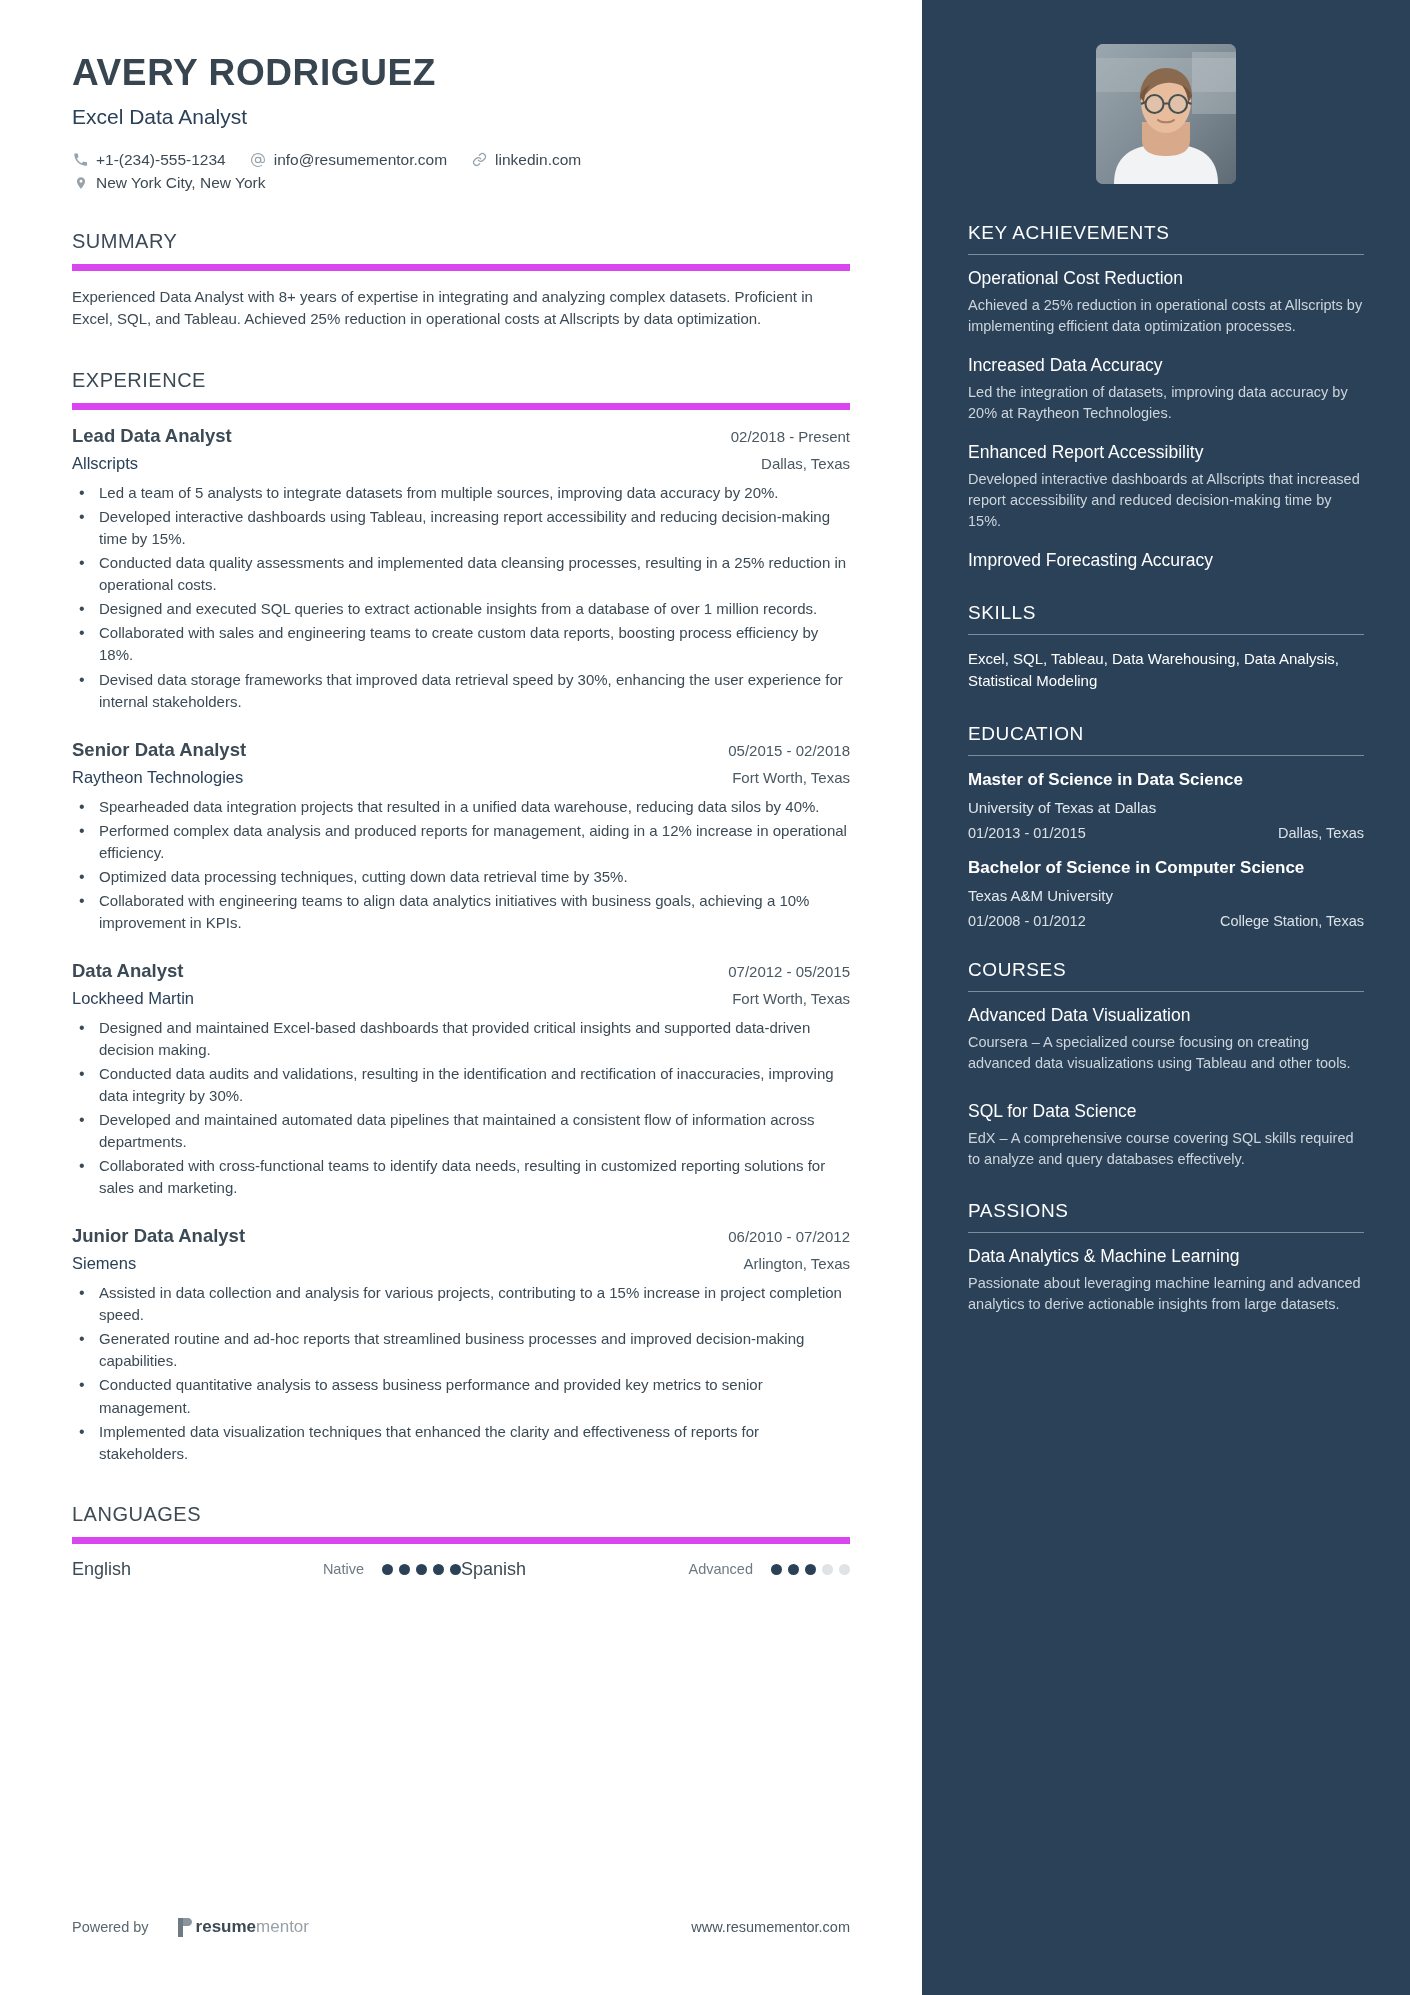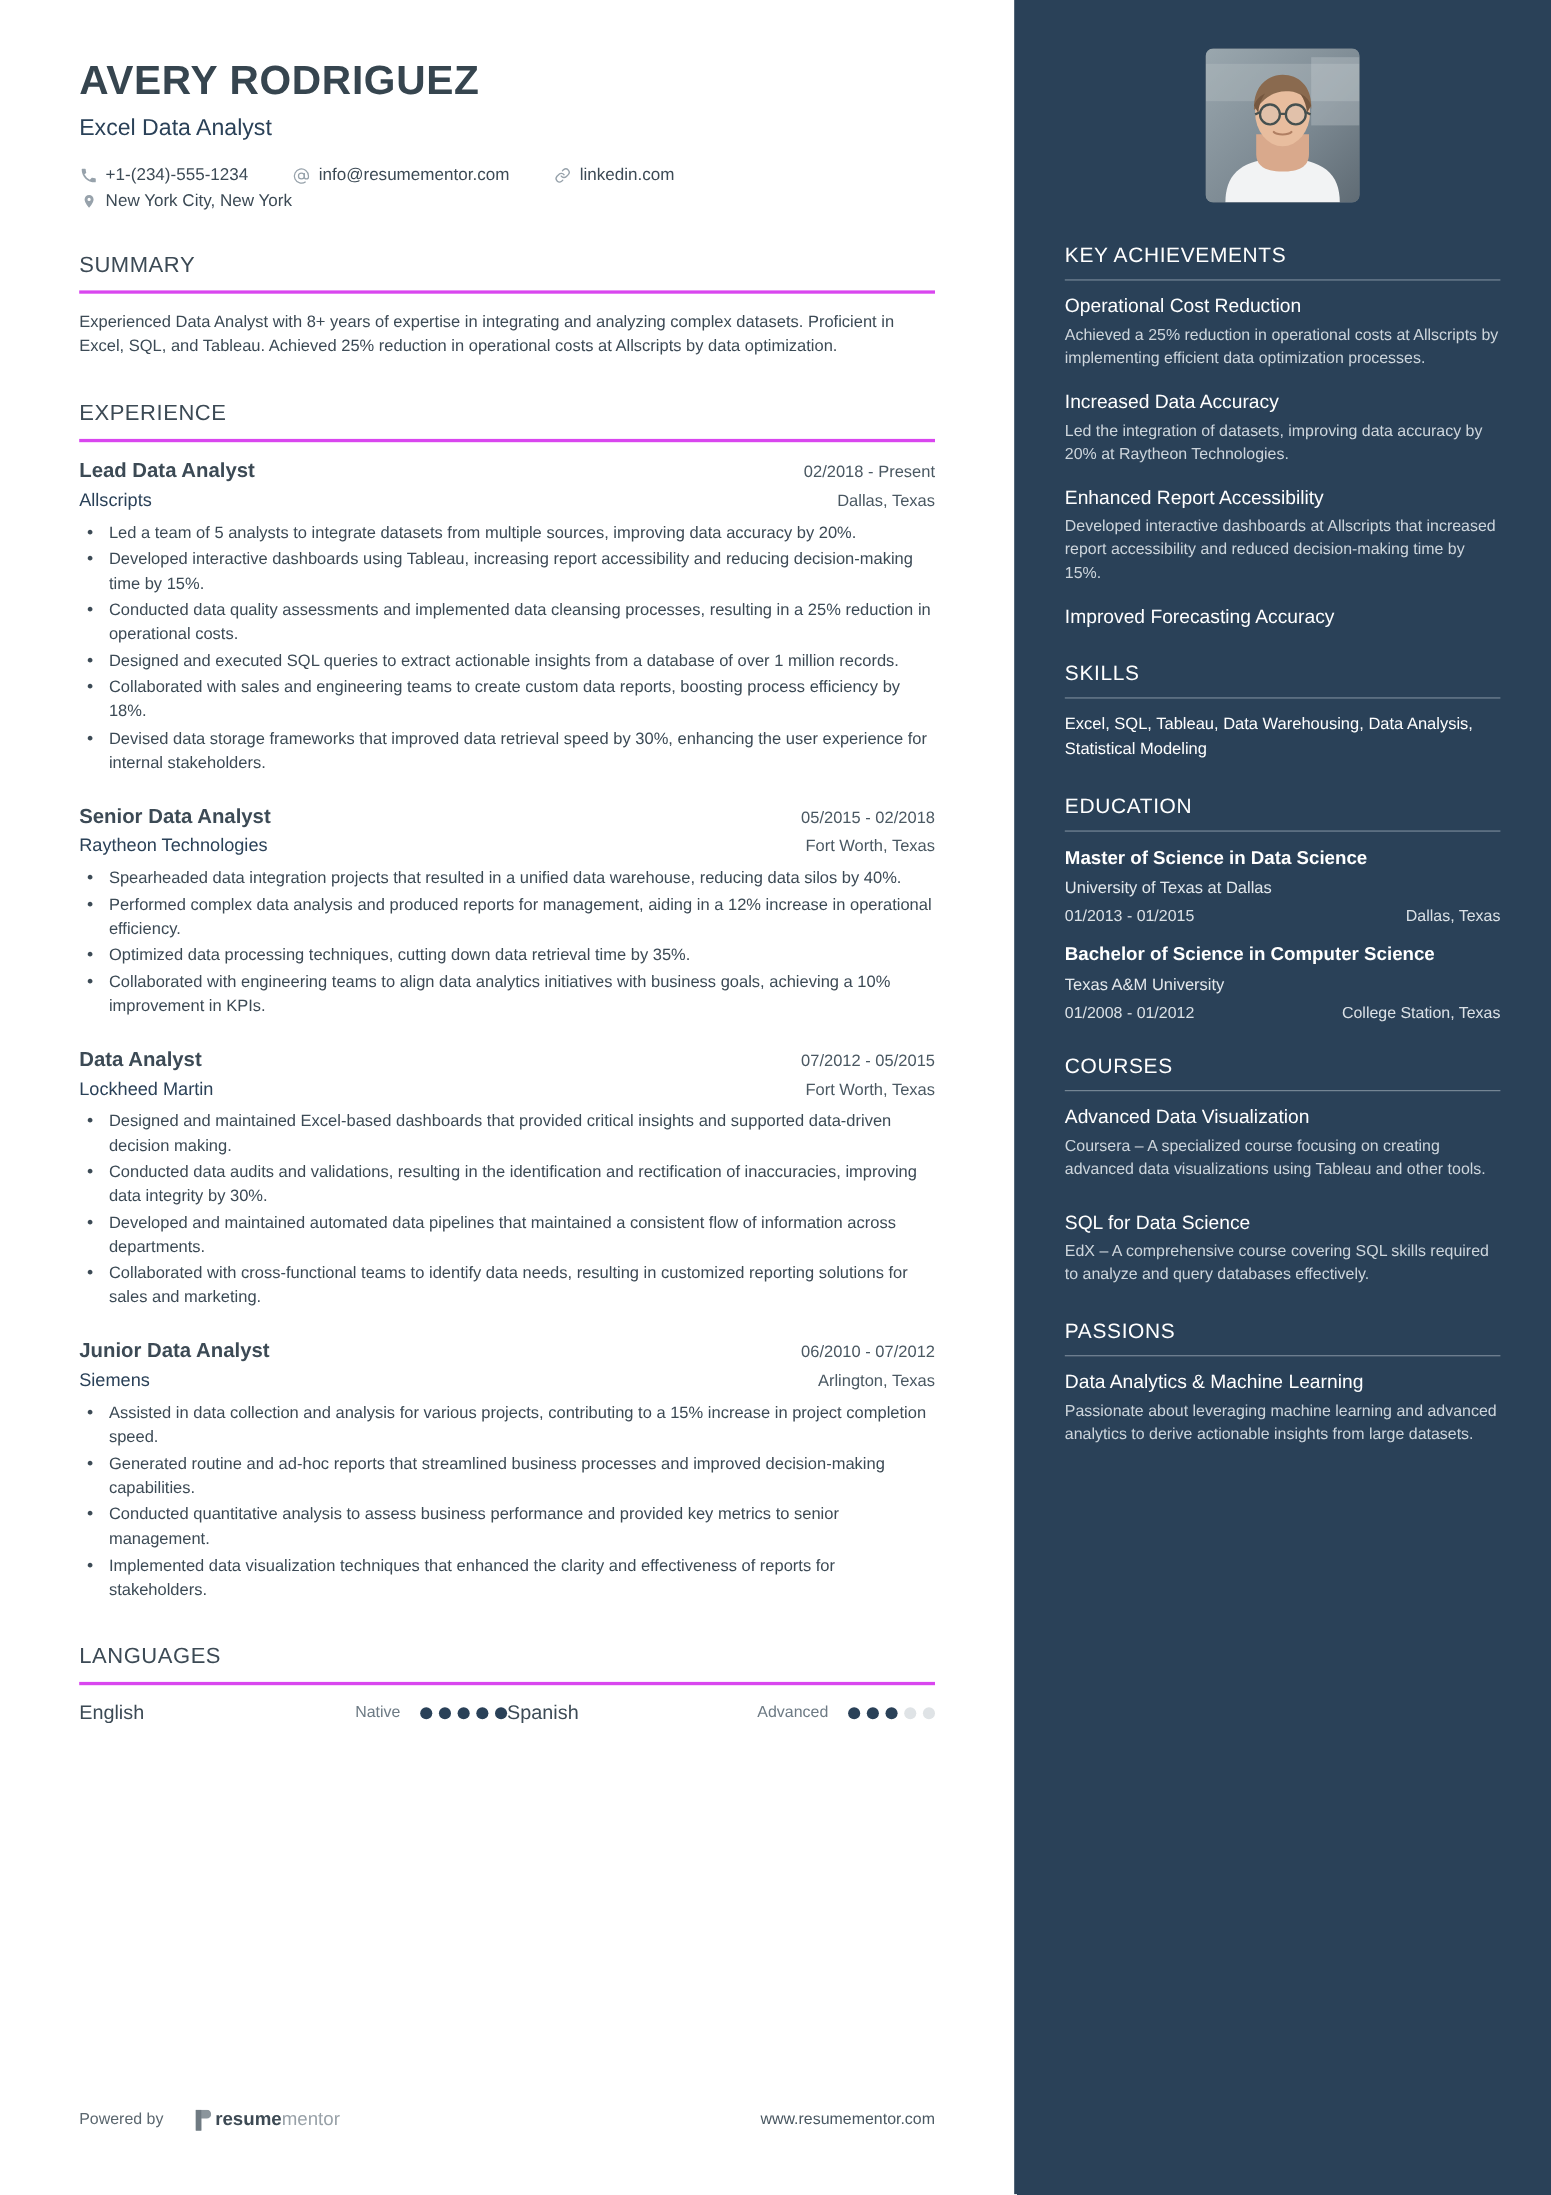--- a/index.html
+++ b/index.html
@@ -40,21 +40,20 @@
     color: #2a4158;
     font-weight: 400;
     margin-bottom: 22px;
   }
   .contact-rows { font-size: 0; }
   .contact-line {
     display: flex;
     flex-wrap: wrap;
     align-items: flex-end;
     margin-bottom: 5px;
-    gap: 16px;
   }
   .contact-item {
     display: flex;
     align-items: center;
     font-size: 15.5px;
     color: #3c4a55;
     margin-right: 24px;
     white-space: nowrap;
   }
   .contact-item .ic {
@@ -69,21 +68,21 @@
   }
   .contact-item .ic svg { display: block; }
 
   .section { margin-top: 38px; }
   .sec-title {
     font-size: 20px;
     color: #3c4a55;
     letter-spacing: 0.5px;
     font-weight: 400;
     padding-bottom: 11px;
-    border-bottom: 3px solid #d946ef;
+    border-bottom: 7px solid #d946ef;
   }
   .sec-body { padding-top: 15px; }
 
   .summary-text {
     font-size: 15px;
     line-height: 1.52;
     color: #3c4a55;
   }
 
   .job { margin-bottom: 26px; }

